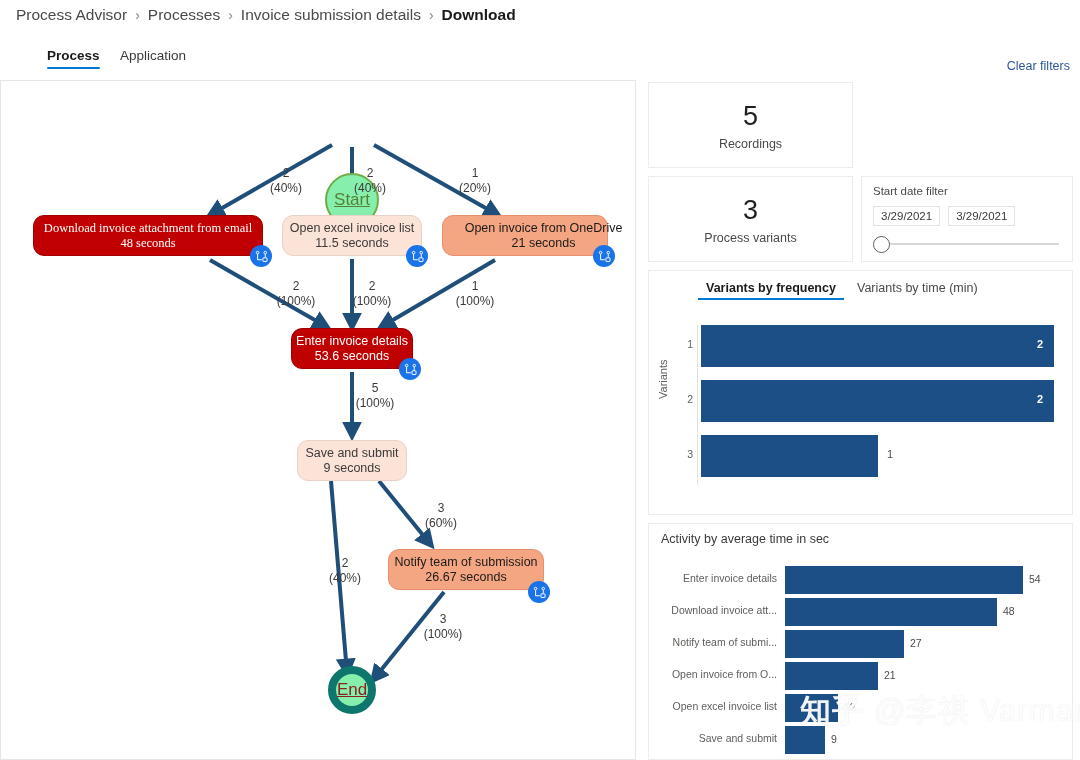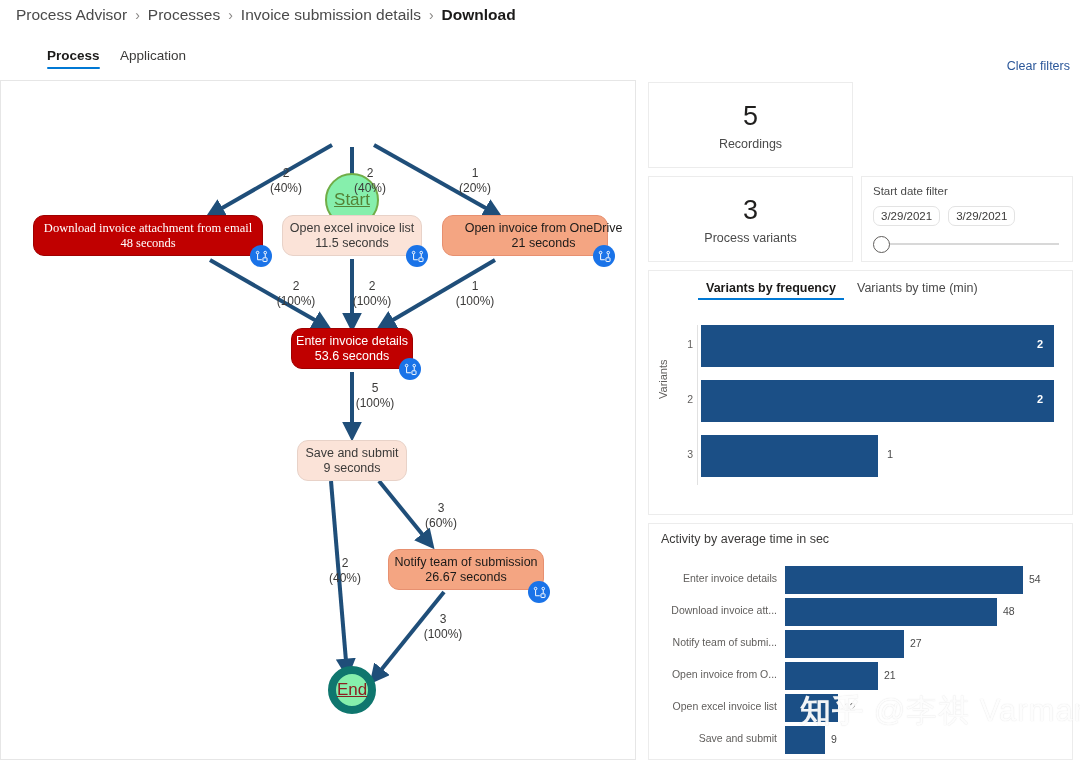--- a/index.html
+++ b/index.html
@@ -114,21 +114,21 @@
     position: absolute; left: 861px; top: 176px;
     width: 212px; height: 86px;
     background: #ffffff; border: 1px solid #ececec;
     padding: 8px 11px;
   }
   .date-filter-title { font-size: 11.5px; color: #4a4a4a; }
   .date-inputs { display: flex; gap: 8px; margin-top: 9px; }
   .date-box {
     border: 1px solid #e3e3e3; background: #fff;
     font-size: 11.5px; color: #3b3a39;
-    padding: 3px 7px; border-radius: 7px;
+    padding: 3px 7px; border-radius: 0;
   }
   .slider-row { position: relative; margin-top: 9px; height: 18px; }
   .slider-track {
     position: absolute; left: 10px; right: 2px; top: 8px;
     height: 2px; background: #d8d8d8;
   }
   .slider-thumb {
     position: absolute; left: 0; top: 1px;
     width: 17px; height: 17px; border-radius: 50%;
     border: 1.5px solid #605e5c; background: #ffffff;

